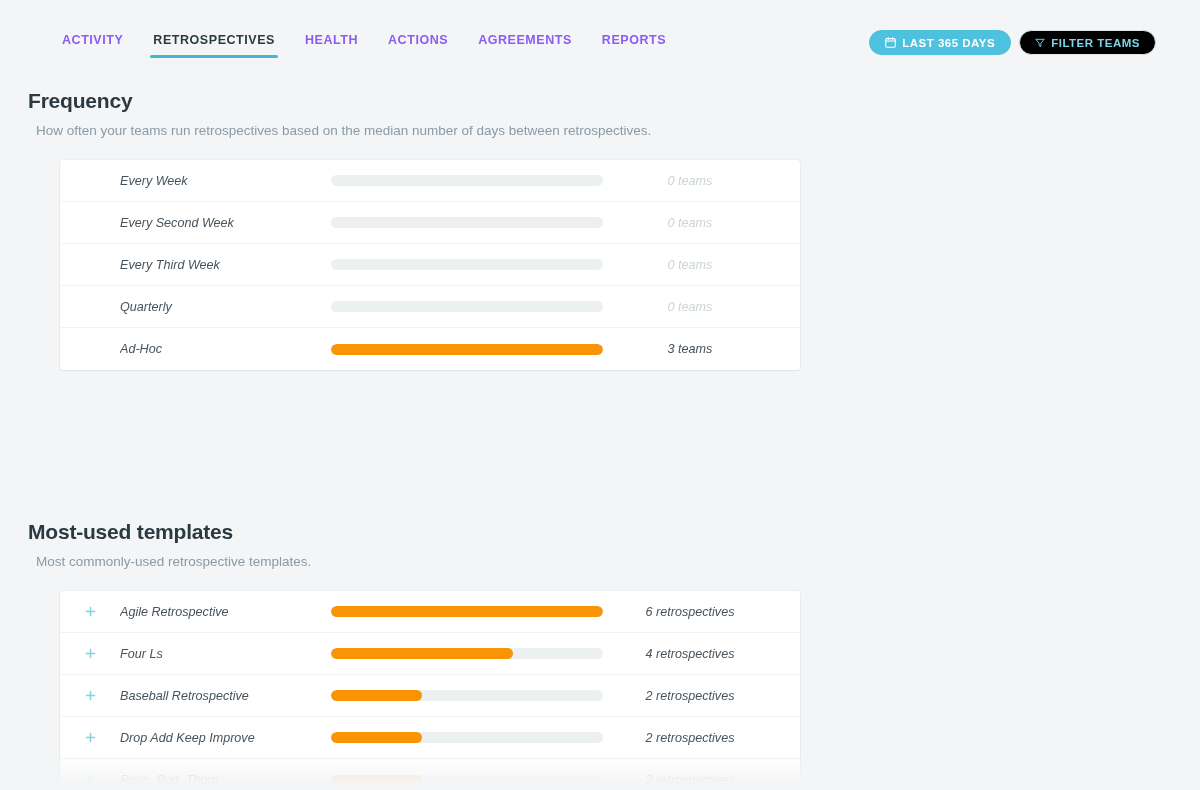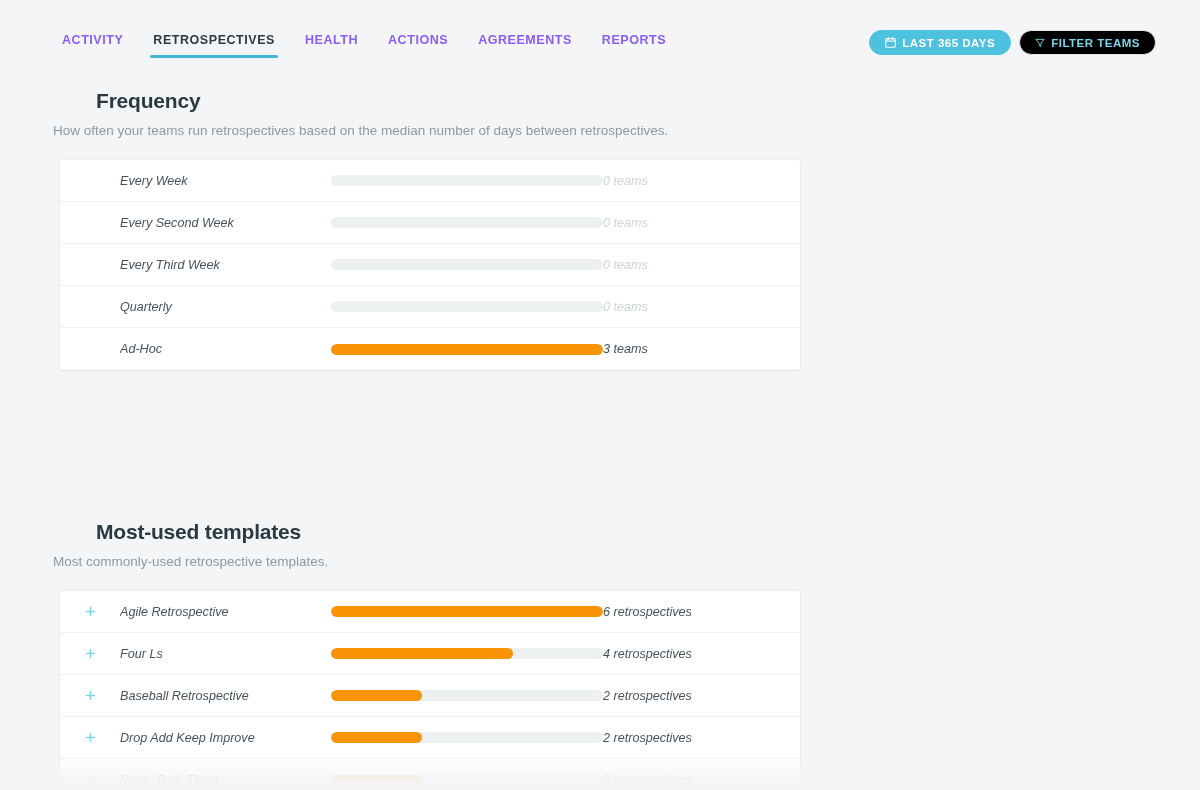--- a/index.html
+++ b/index.html
@@ -107,30 +107,30 @@
   }
 
   .pill svg { display: block; }
 
   
   .section { position: absolute; left: 0; width: 1200px; }
   #section-frequency { top: 88px; }
   #section-templates { top: 519px; }
 
   .section-title {
-    margin-left: 96px;
+    margin-left: 28px;
     font-size: 21px;
     font-weight: bold;
     color: #2b3a42;
     letter-spacing: -0.2px;
     line-height: 26px;
   }
 
   .section-subtitle {
-    margin-left: 53px;
+    margin-left: 36px;
     margin-top: 8px;
     font-size: 13.5px;
     color: #8b9aa5;
     line-height: 18px;
   }
 
   .card {
     margin-left: 60px;
     margin-top: 20px;
     width: 740px;
@@ -186,21 +186,21 @@
 
   .bar-fill {
     position: absolute;
     left: 0; top: 0; bottom: 0;
     border-radius: 6px;
     background: #f99406;
   }
 
   .row-value {
     flex: 1 1 auto;
-    text-align: left;
+    text-align: center;
     font-size: 12.6px;
     color: #46535c;
     white-space: nowrap;
   }
 
   .row-value.muted { color: #ccd4d9; }
 
   
   .row.faded { opacity: 0.32; }
 

